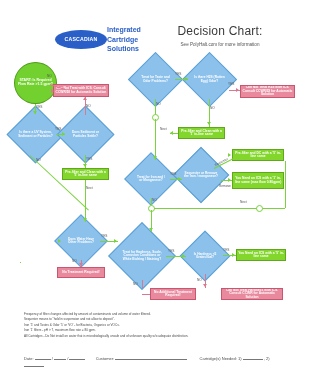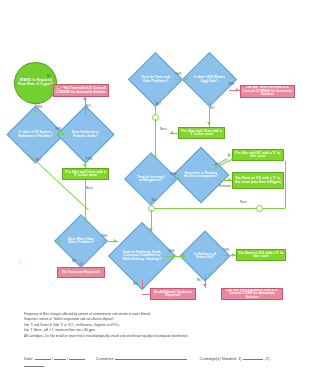--- a/index.html
+++ b/index.html
@@ -89,20 +89,34 @@
   .notes div{font-size:3.1px;color:#4a4a4a;line-height:5.4px;white-space:nowrap;}
   .formrow{position:absolute;left:24px;top:354px;width:260px;font-size:4px;color:#4a4a4a;}
   .formrow span{display:inline-block;}
   .ul{border-bottom:.6px solid #777;display:inline-block;height:5px;}
 </style>
 </head>
 <body>
 
 <div id="root">
 
+  <div class="hdr">
+    <div class="logo">
+      <div class="logo-oval">
+        <span>CASCADIAN</span>
+      </div>
+      <div class="ics">
+        <div class="ics-line">Integrated</div>
+        <div class="ics-line ics-l2">Cartridge</div>
+        <div class="ics-line">Solutions</div>
+      </div>
+    </div>
+    <div class="title">Decision Chart:</div>
+    <div class="subtitle">See PolyHalt.com for more information</div>
+  </div>
 
   <div class="node oval" style="left:14px;top:62px;width:43px;height:42px;">
     <div class="lbl">START:
 Is Required Flow Rate &gt;1.5 gpm?</div>
   </div>
 
   <div class="node pink" style="left:53px;top:84px;width:56px;height:13px;">
     <div class="lbl">Can Not Treat with ICS. Consult CCWR/DI for Automatic Solution</div>
   </div>
 

